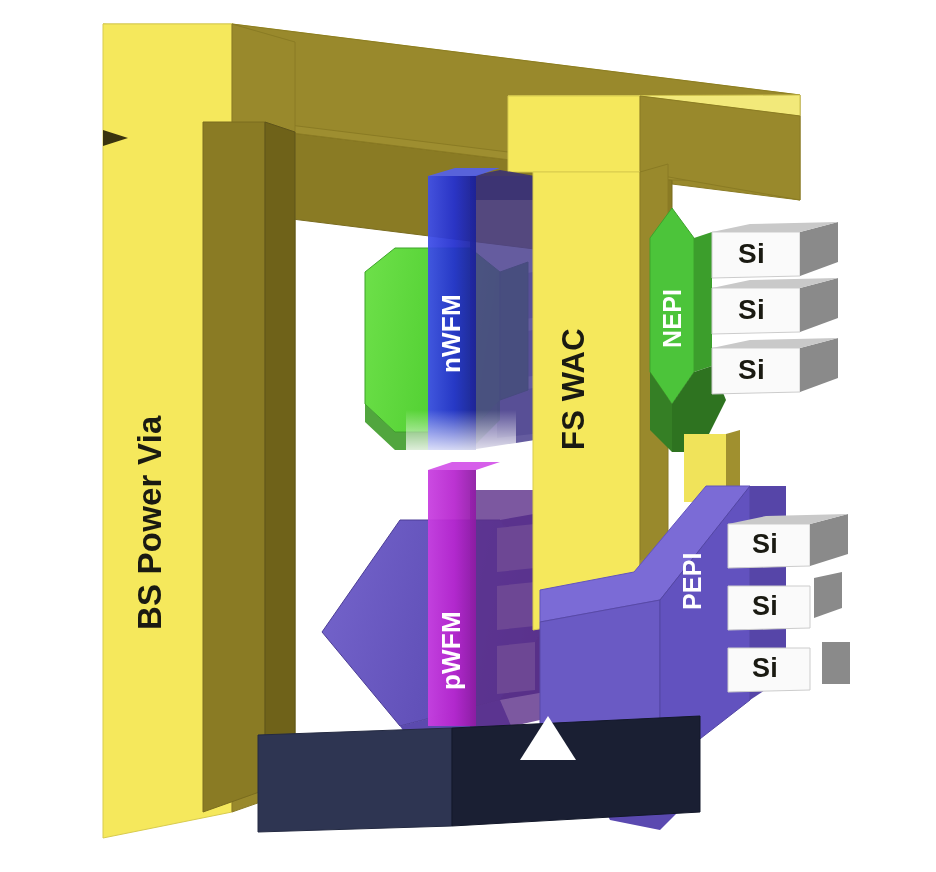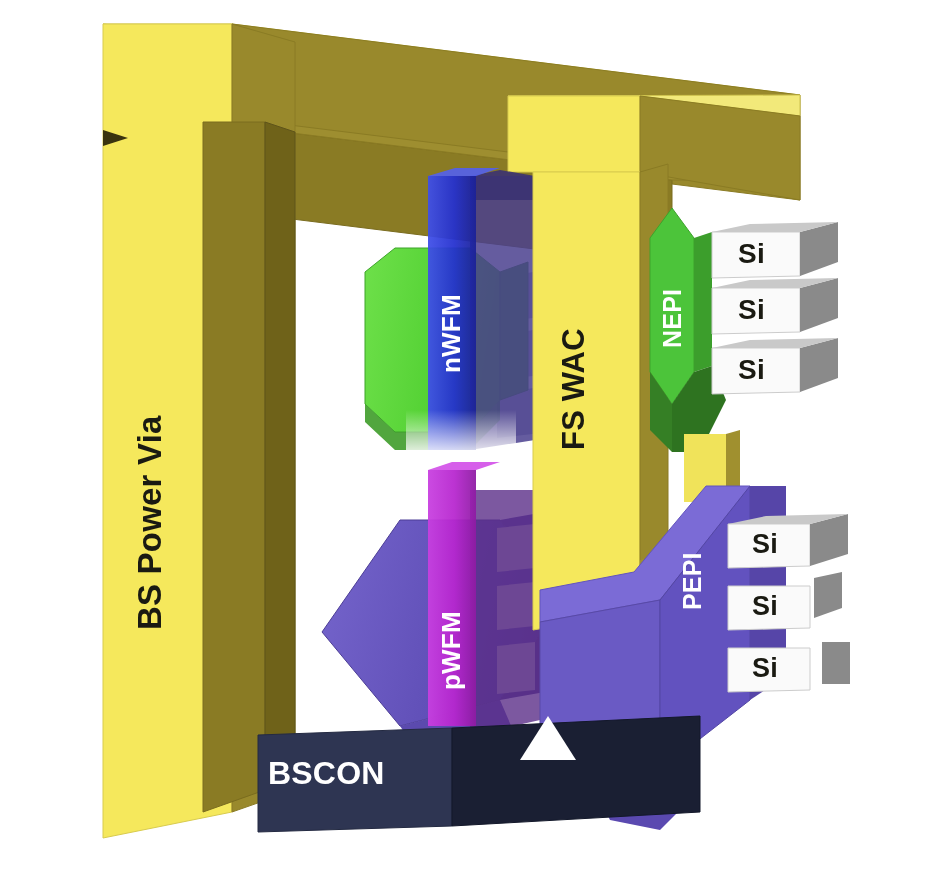--- a/index.html
+++ b/index.html
@@ -241,21 +241,20 @@
   <div class="lbl lbl-dark vert" style="left:556px; top:450px; font-size:31px;">FS WAC</div>
 
   <div class="lbl lbl-light vert" style="left:436px; top:373px; font-size:26px;">nWFM</div>
 
   <div class="lbl lbl-light vert" style="left:436px; top:690px; font-size:26px;">pWFM</div>
 
   <div class="lbl lbl-light vert" style="left:658px; top:348px; font-size:25px;">NEPI</div>
 
   <div class="lbl lbl-light vert" style="left:678px; top:610px; font-size:25px;">PEPI</div>
 
-  <div class="lbl lbl-light" style="left:268px; top:755px; font-size:32px;">BSCON</div>
 
   <div class="lbl lbl-dark" style="left:738px; top:238px; font-size:28px;">Si</div>
   <div class="lbl lbl-dark" style="left:738px; top:294px; font-size:28px;">Si</div>
   <div class="lbl lbl-dark" style="left:738px; top:354px; font-size:28px;">Si</div>
 
   <div class="lbl lbl-dark" style="left:752px; top:529px; font-size:27px;">Si</div>
   <div class="lbl lbl-dark" style="left:752px; top:591px; font-size:27px;">Si</div>
   <div class="lbl lbl-dark" style="left:752px; top:653px; font-size:27px;">Si</div>
 
 </div>

